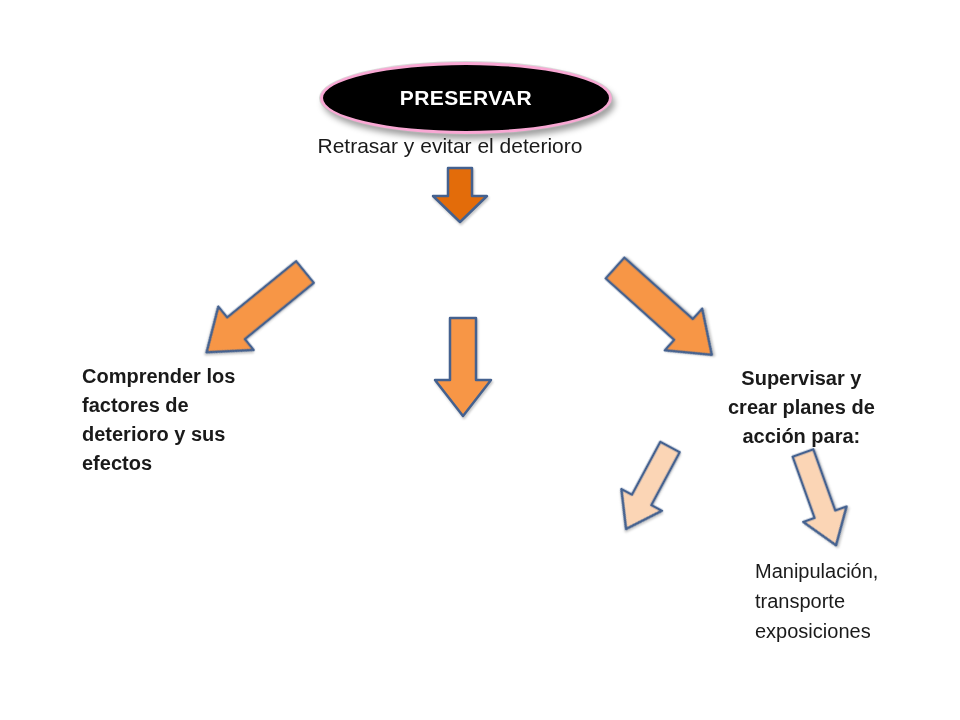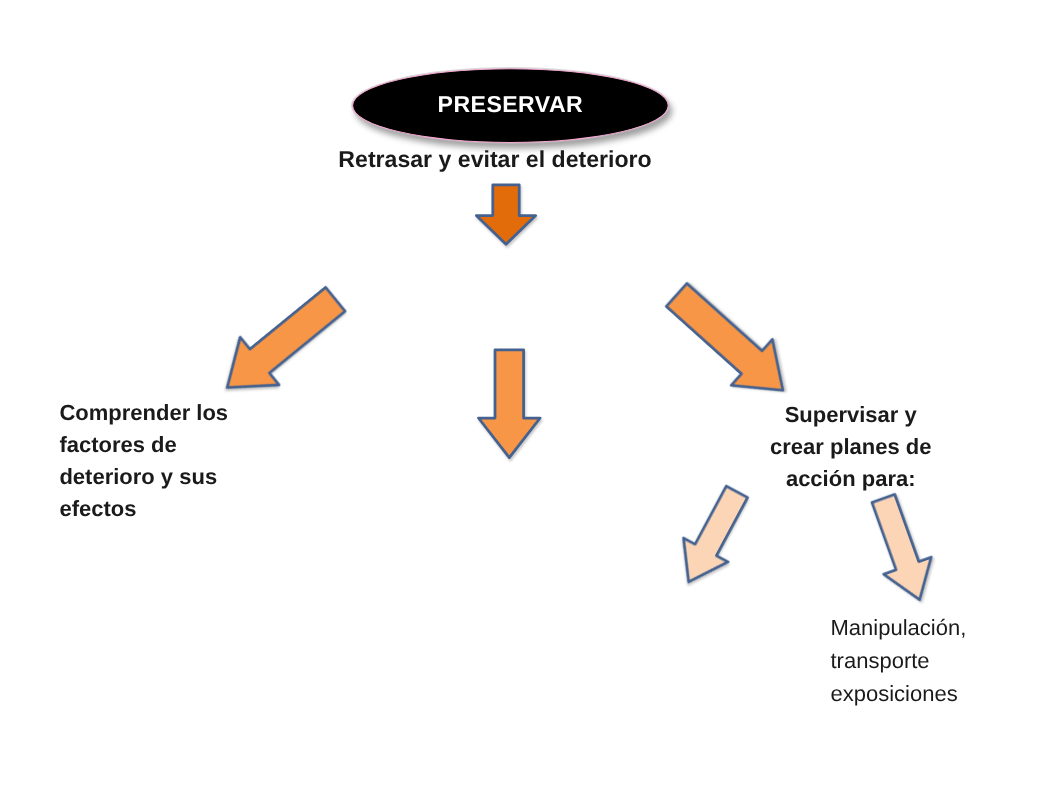--- a/index.html
+++ b/index.html
@@ -11,21 +11,21 @@
   .canvas {
     position: relative;
     width: 960px;
     height: 720px;
     background: var(--background, #fff);
     overflow: hidden;
   }
   .ellipse {
     position: absolute;
     background: var(--node_fill, #000);
-    border: 1px solid #f9a8d4;
+    border: 3px solid #f9a8d4;
     border-radius: 50%;
     display: flex;
     align-items: center;
     justify-content: center;
     box-shadow: 0 0 0 1px rgba(190,190,190,.55), 3px 5px 6px rgba(0,0,0,.38);
   }
   .ellipse .node-label {
     color: var(--node_text, #fff);
     font-size: 21px;
     font-weight: bold;
@@ -35,28 +35,27 @@
   .node-preservar      { left: 320px; top: 62px;  width: 286px; height: 66px; }
   .node-procedimientos { left: 320px; top: 228px; width: 282px; height: 72px; }
 
   .subtitle {
     position: absolute;
     left: 250px; top: 134px; width: 400px;
     text-align: center;
     font-size: 21px;
     color: var(--text_color, #1a1a1a);
     white-space: nowrap;
-    font-weight: bold;
   }
   .textblock {
     position: absolute;
     color: var(--text_color, #1a1a1a);
     white-space: pre-line;
   }
-  .textblock.bold { font-weight: bold; font-size: 20px; line-height: 29px; }
+  .textblock.bold { font-weight: bold; font-size: 20px; line-height: 29px; margin-left: 28px; }
   .textblock.reg  { font-weight: normal; font-size: 20px; line-height: 30px; }
 
   .tb-comprender  { left: 54px;  top: 362px; }
   .tb-crear       { left: 379px; top: 424px; }
   .tb-supervisar  { left: 700px; top: 364px; text-align: center; }
   .tb-situaciones { left: 541px; top: 540px; }
   .tb-manipulacion{ left: 755px; top: 556px; }
 
   svg.arrow {
     position: absolute;

